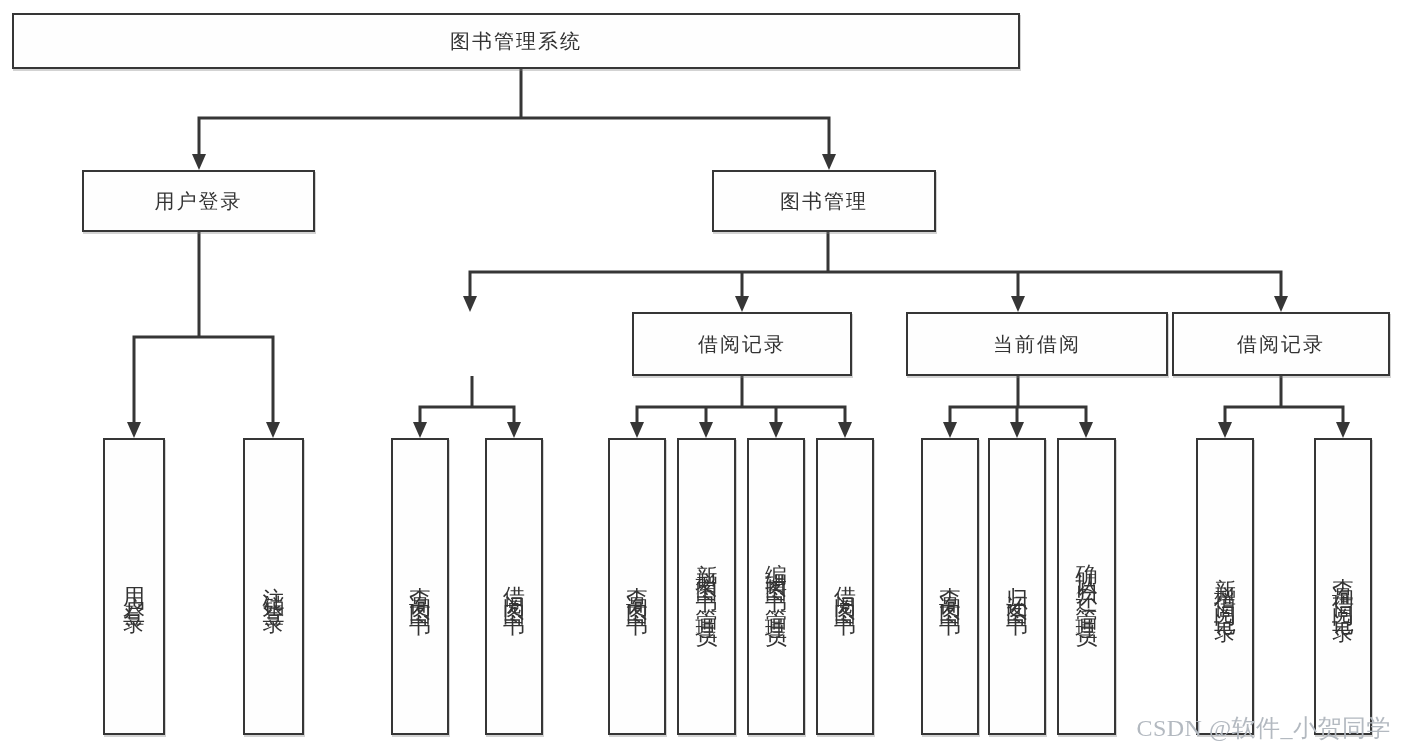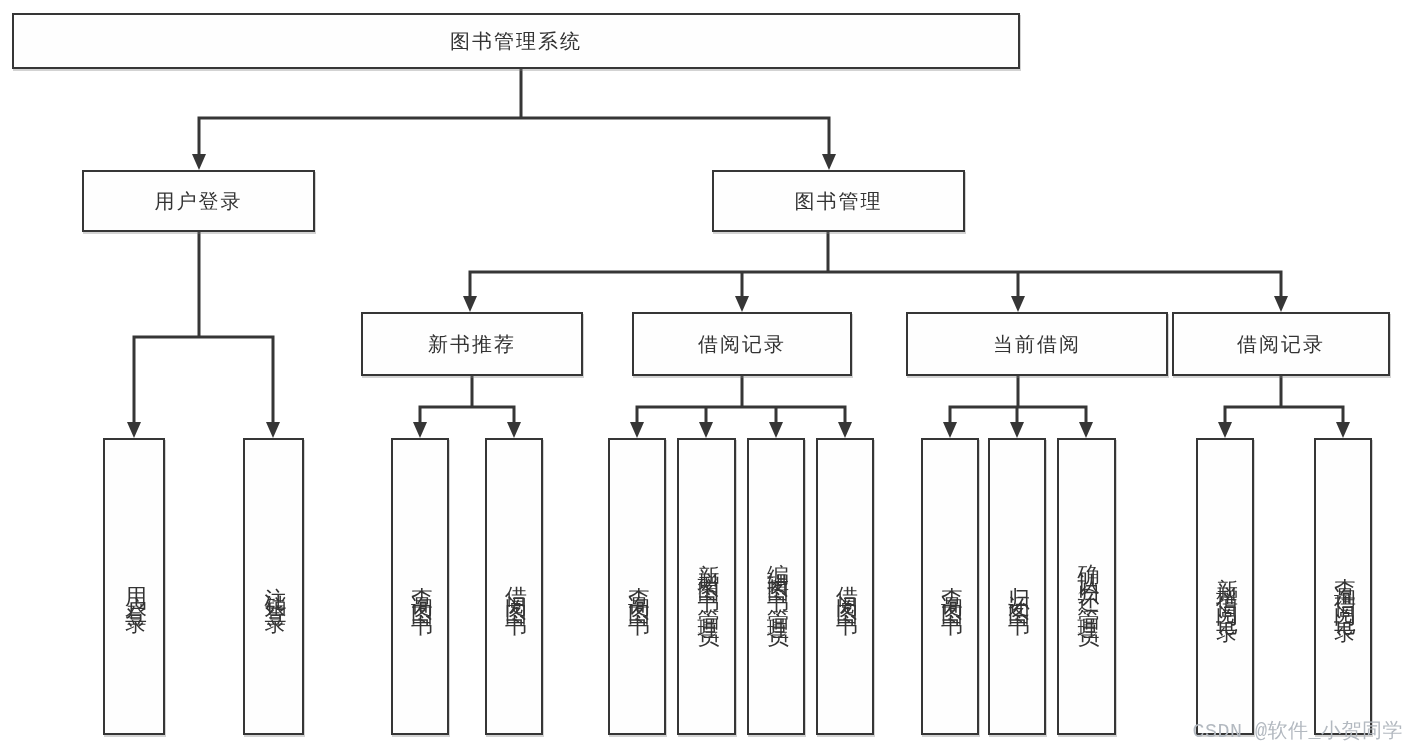--- a/index.html
+++ b/index.html
@@ -1,33 +1,33 @@
 <!DOCTYPE html>
 <html><head>
 <meta charset="utf-8">
 <style>
   html,body{margin:0;padding:0;background:#fff;}
   .canvas{
     position:relative;width:1405px;height:747px;background:#ffffff;overflow:hidden;
-    font-family:Liberation Mono, monospace;color:#333;
+    font-family:Liberation Serif, serif;color:#333;
   }
   .connectors{position:absolute;left:0;top:0;width:1405px;height:747px;}
   .node{
     position:absolute;background:#fefefe;border:2px solid #363636;box-sizing:border-box;
     display:flex;align-items:center;justify-content:center;
     box-shadow:1px 2px 0 rgba(130,130,130,0.35);
   }
   .node.h span{font-size:20px;letter-spacing:2px;white-space:nowrap;}
   .node.v span{
     writing-mode:vertical-rl;text-orientation:mixed;
     font-size:22px;letter-spacing:9px;line-height:1;white-space:nowrap;
   }
   .watermark{
-    position:absolute;right:2px;bottom:3px;z-index:5;
-    font-size:20px;color:#b3b9c0;letter-spacing:0.5px;white-space:nowrap;
+    position:absolute;right:14px;bottom:3px;z-index:5;
+    font-size:24px;color:#b3b9c0;letter-spacing:0.5px;white-space:nowrap;
   }
 </style>
 </head>
 <body>
 
 <div class="canvas">
 
   <svg class="connectors" viewBox="0 0 1405 747" xmlns="http://www.w3.org/2000/svg">
     <g stroke="#363636" stroke-width="3" fill="none">
 
@@ -68,27 +68,24 @@
     </g>
   </svg>
 
   <div class="node h" style="left:12px;top:13px;width:1008px;height:56px">
     <span>图书管理系统</span>
   </div>
 
   <div class="node h" style="left:82px;top:170px;width:233px;height:62px">
     <span>用户登录</span>
   </div>
-  <div class="node h" style="left:712px;top:170px;width:253px;height:62px">
+  <div class="node h" style="left:712px;top:170px;width:224px;height:62px">
     <span>图书管理</span>
   </div>
 
-  <div class="node h" style="left:361px;top:312px;width:222px;height:64px">
-    <span>新书推荐</span>
-  </div>
   <div class="node h" style="left:632px;top:312px;width:220px;height:64px">
     <span>借阅记录</span>
   </div>
   <div class="node h" style="left:906px;top:312px;width:262px;height:64px">
     <span>当前借阅</span>
   </div>
   <div class="node h" style="left:1172px;top:312px;width:218px;height:64px">
     <span>借阅记录</span>
   </div>
 

